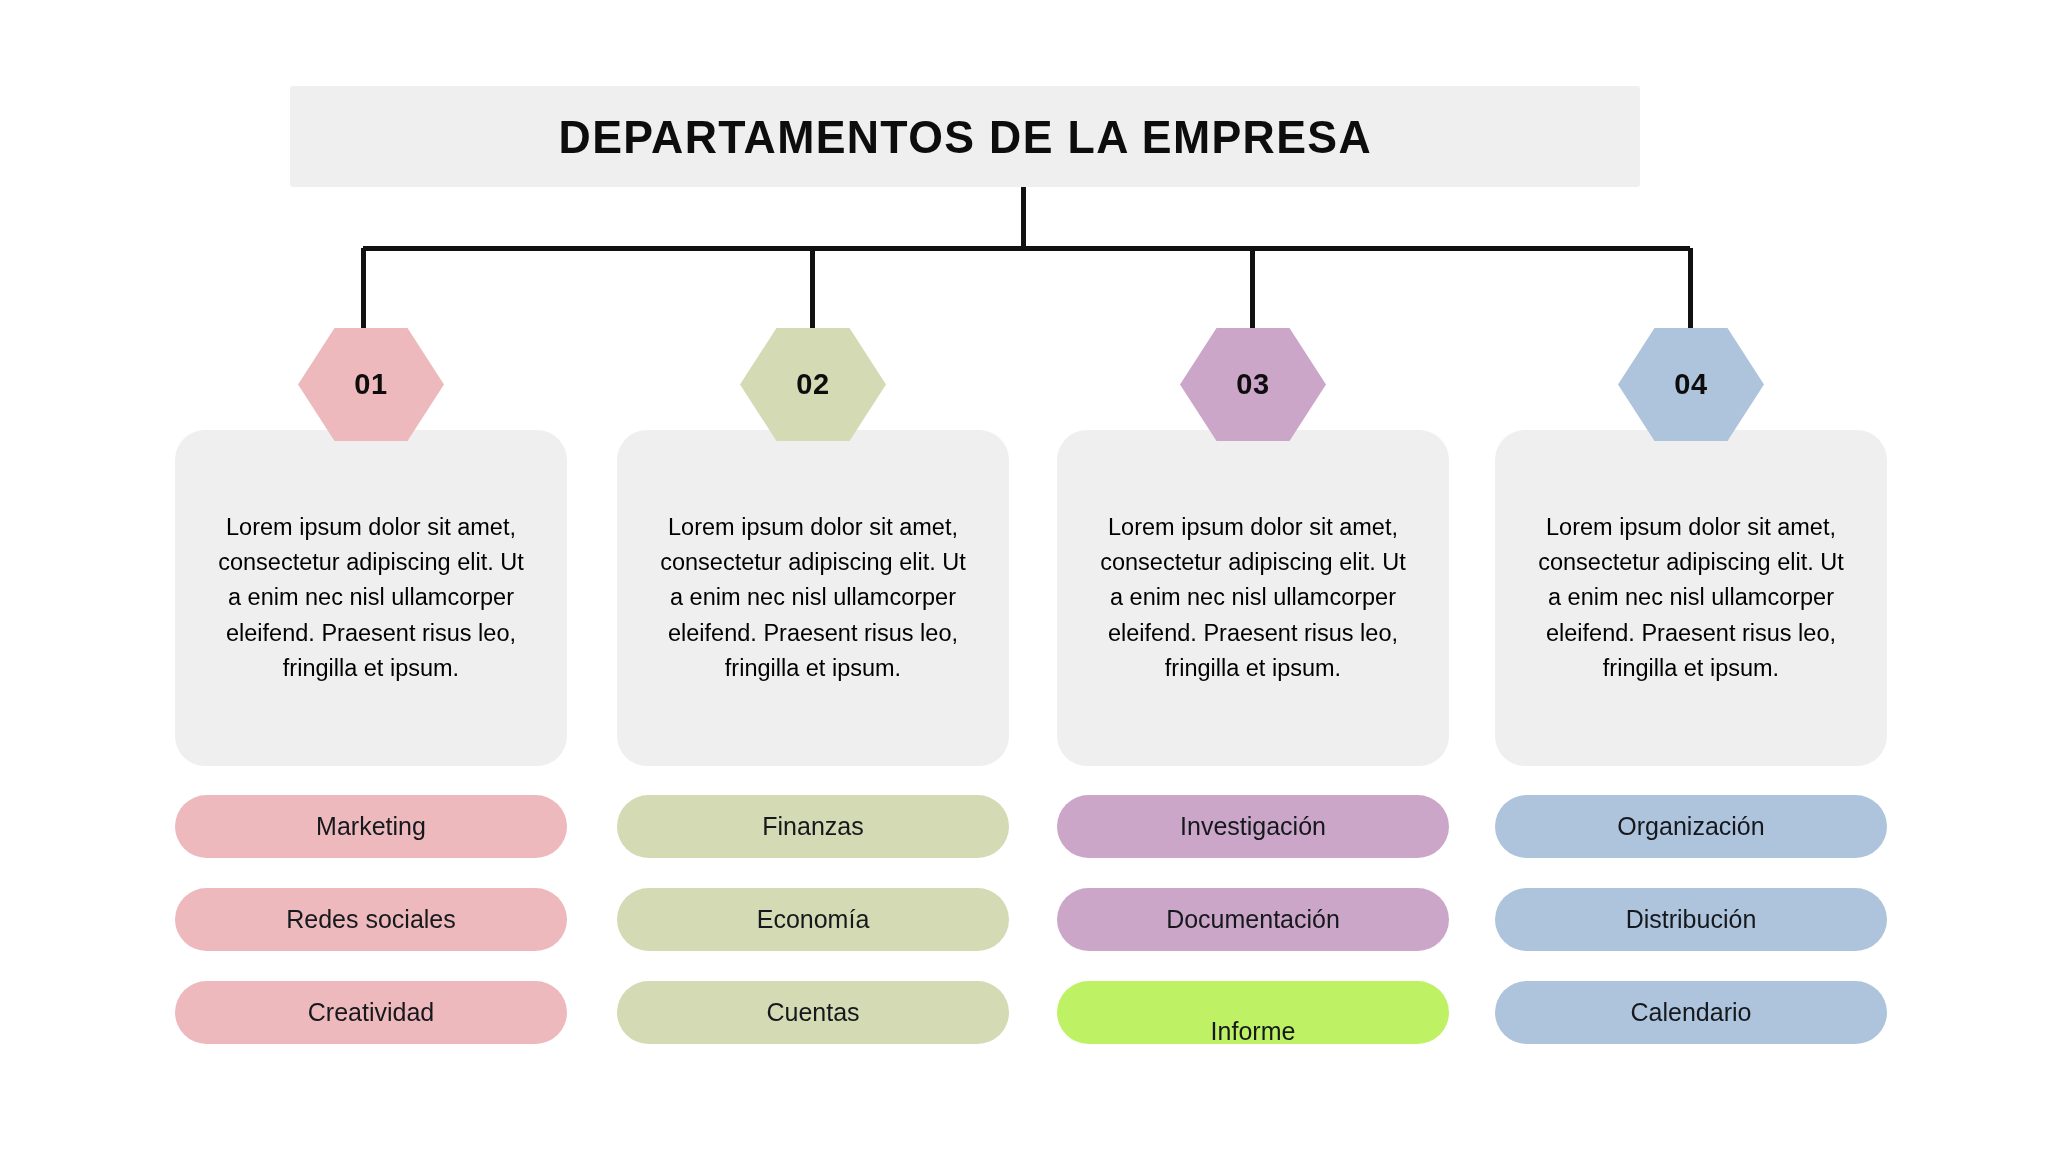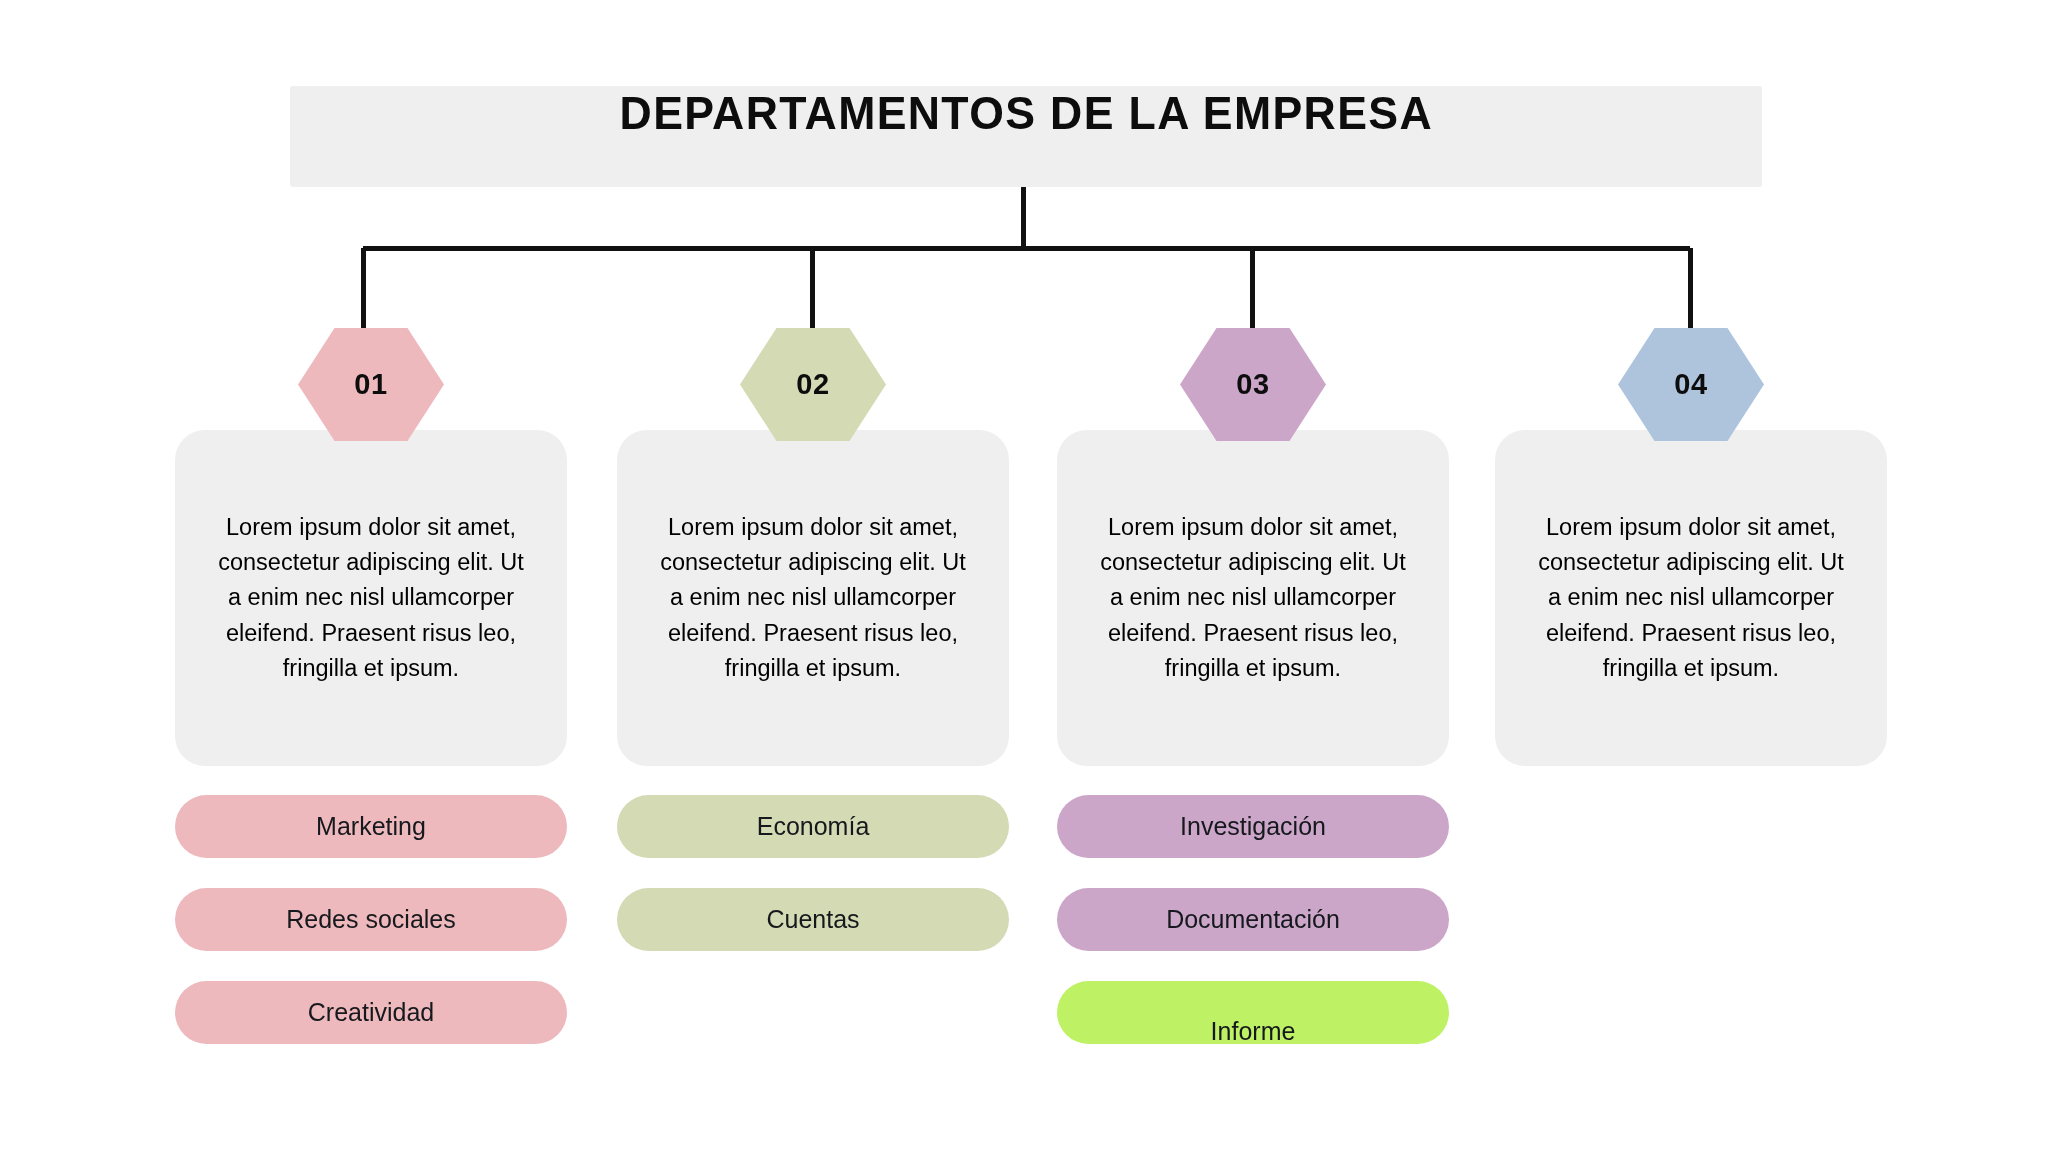--- a/index.html
+++ b/index.html
@@ -19,25 +19,26 @@
     height: 1152px;
     background: #ffffff;
     overflow: hidden;
   }
 
   
   .title-bar {
     position: absolute;
     left: 290px;
     top: 86px;
-    width: 1472px;
+    width: 1350px;
     height: 101px;
     background: #efefef;
     border-radius: 3px;
     display: flex;
+    align-items: center;
     justify-content: center;
   }
   .title-text {
     font-family: "Liberation Sans Narrow", "Liberation Sans", sans-serif;
     font-weight: 700;
     font-size: 46px;
     letter-spacing: 1.4px;
     color: #0d0d0d;
     text-transform: uppercase;
     white-space: nowrap;
@@ -177,20 +178,23 @@
 
   <div class="column col-1">
     <div class="card" style="background: rgb(239, 239, 239);">
       <div class="card-text">Lorem ipsum dolor sit amet, consectetur adipiscing elit. Ut a enim nec nisl ullamcorper eleifend. Praesent risus leo, fringilla et ipsum.</div>
     </div>
     <div class="hex" style="background: rgb(212, 218, 179);">
       <span class="hex-num">02</span>
     </div>
     <div class="pill-stack">
       <div class="pill" style="background: rgb(212, 218, 179);">
+        <span class="pill-label">Finanzas</span>
+      </div>
+      <div class="pill" style="background: rgb(212, 218, 179);">
         <span class="pill-label">Economía</span>
       </div>
       <div class="pill" style="background: rgb(212, 218, 179);">
         <span class="pill-label">Cuentas</span>
       </div>
     </div>
   </div>
 
   <div class="column col-2">
     <div class="card" style="background: rgb(239, 239, 239);">
@@ -212,15 +216,26 @@
     </div>
   </div>
 
   <div class="column col-3">
     <div class="card" style="background: rgb(239, 239, 239);">
       <div class="card-text">Lorem ipsum dolor sit amet, consectetur adipiscing elit. Ut a enim nec nisl ullamcorper eleifend. Praesent risus leo, fringilla et ipsum.</div>
     </div>
     <div class="hex" style="background: rgb(174, 196, 220);">
       <span class="hex-num">04</span>
     </div>
+    <div class="pill-stack">
+      <div class="pill" style="background: rgb(174, 196, 220);">
+        <span class="pill-label">Organización</span>
+      </div>
+      <div class="pill" style="background: rgb(174, 196, 220);">
+        <span class="pill-label">Distribución</span>
+      </div>
+      <div class="pill" style="background: rgb(174, 196, 220);">
+        <span class="pill-label">Calendario</span>
+      </div>
+    </div>
   </div>
 
 </div>
 
 </body></html>

